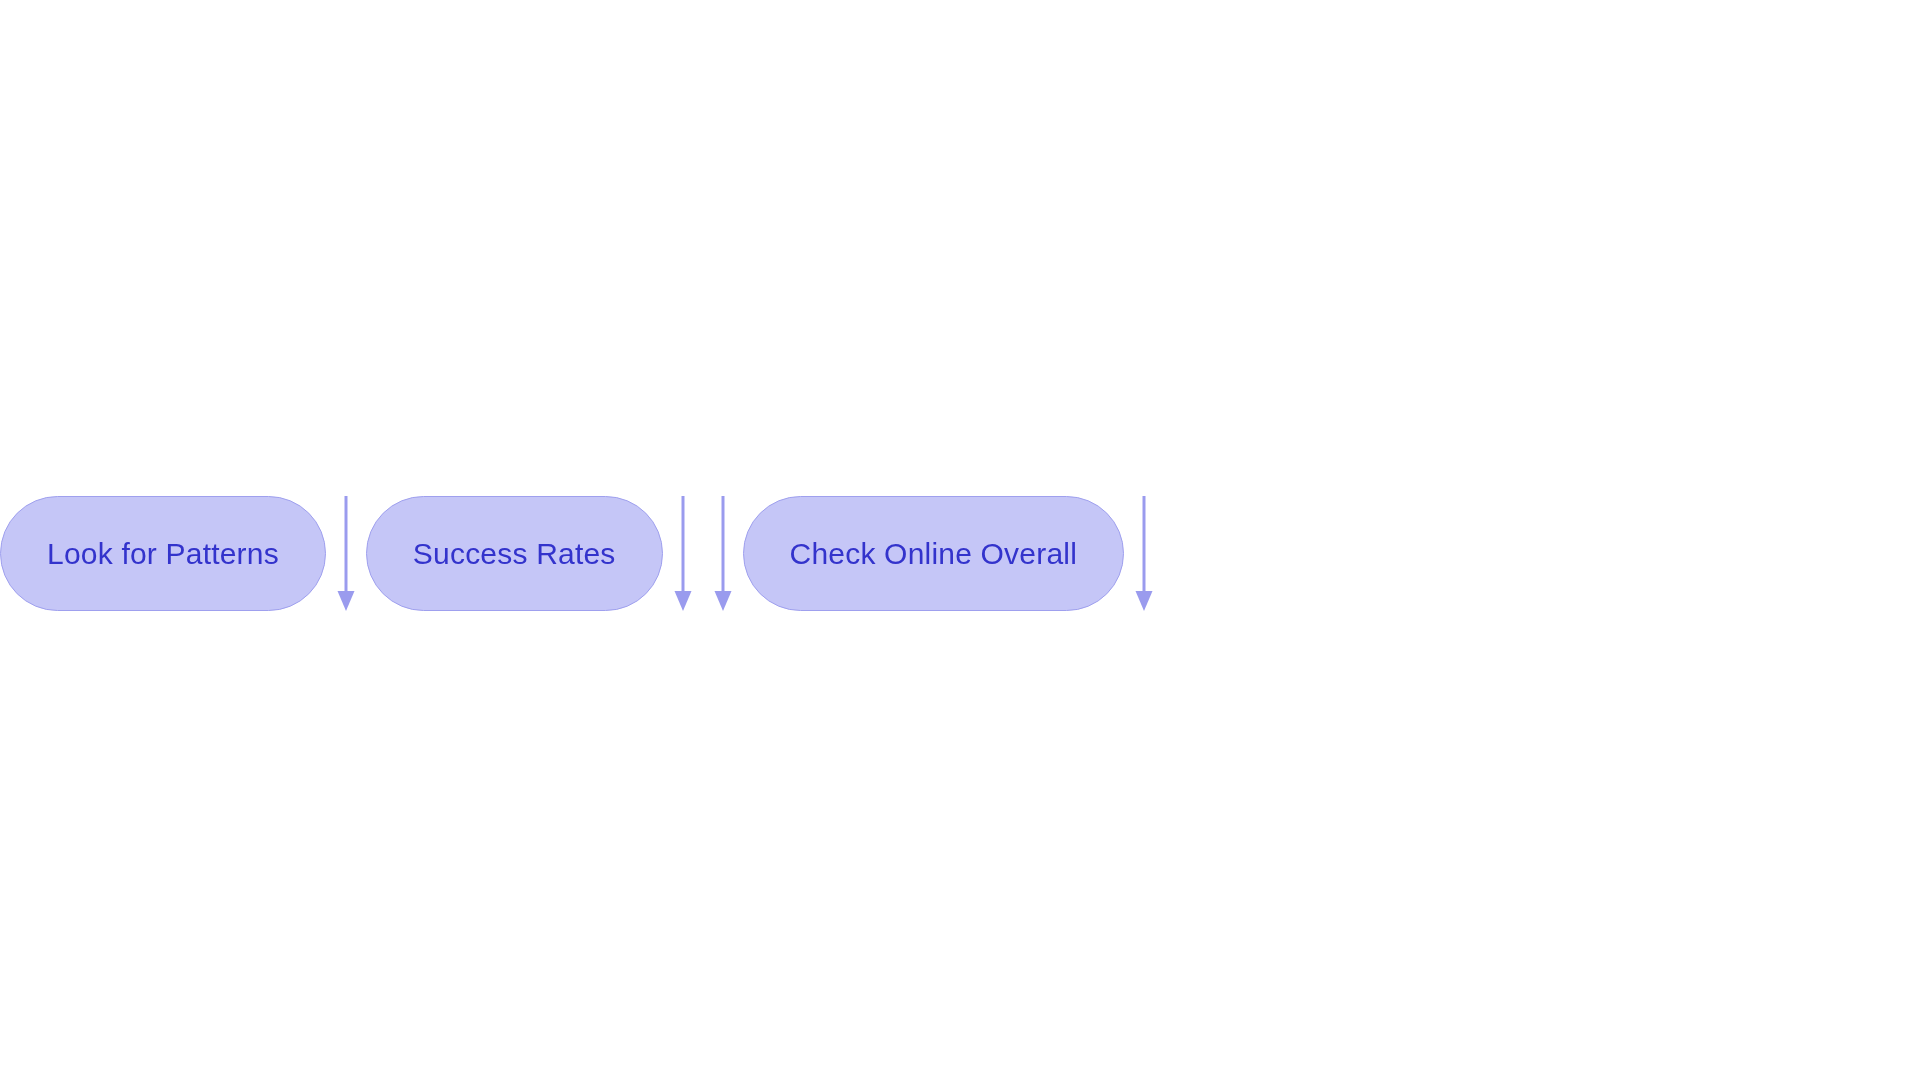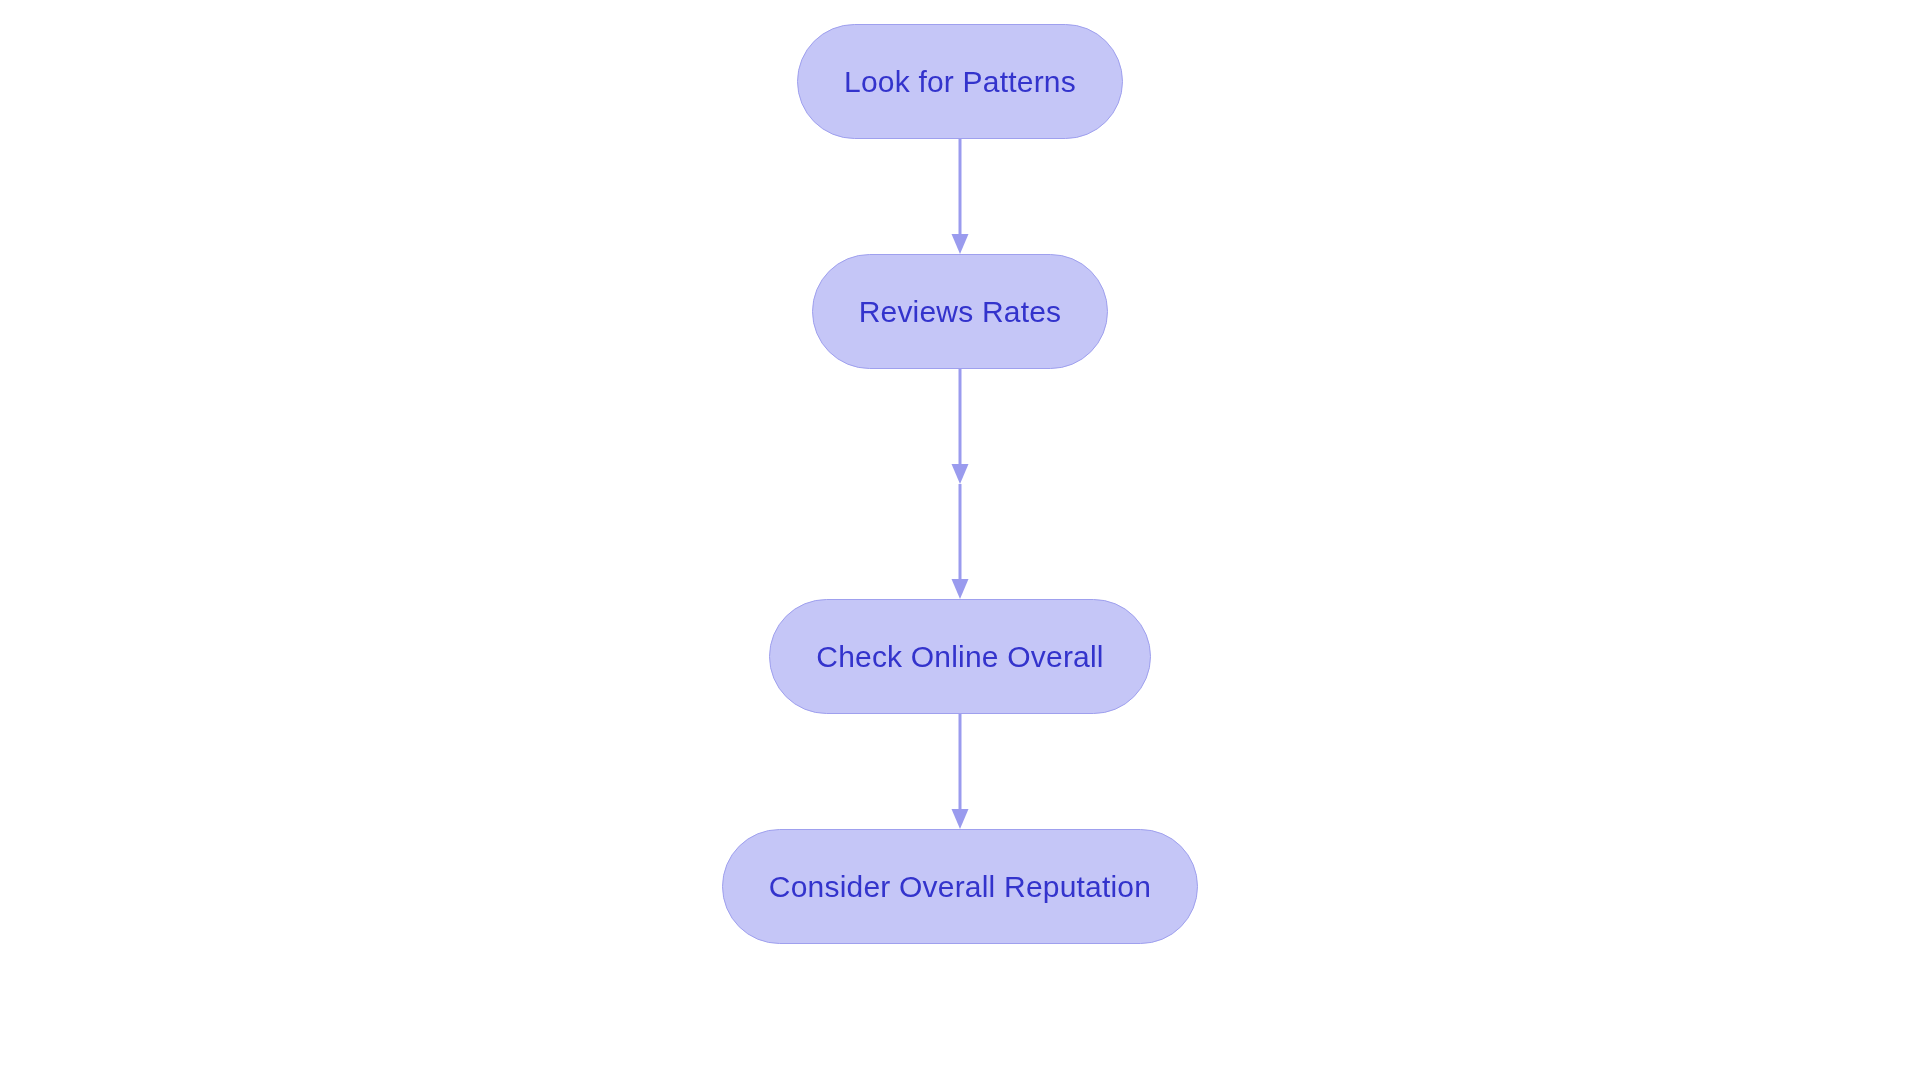--- a/index.html
+++ b/index.html
@@ -22,21 +22,21 @@
     background: #ffffff;
   }
 
   .flow-column {
     position: absolute;
     left: 0;
     top: 0;
     width: 1920px;
     height: 1083px;
     display: flex;
-    flex-direction: column;
+    flex-direction: row;
     align-items: center;
     justify-content: flex-start;
     padding-top: 24px;
     box-sizing: border-box;
   }
 
   .node {
     display: flex;
     align-items: center;
     justify-content: center;
@@ -88,21 +88,21 @@
     </div>
 
     <div class="connector">
       <svg width="20" height="115" viewBox="0 0 20 115" aria-hidden="true">
         <line x1="10" y1="0" x2="10" y2="96" stroke="#9a9bee" stroke-width="3"></line>
         <polygon points="10,115 1.5,95 18.5,95" fill="#9a9bee"></polygon>
       </svg>
     </div>
 
     <div class="node">
-      <span class="node-label">Reviews Rates</span>
+      <span class="node-label">Success Rates</span>
     </div>
 
     <div class="connector">
       <svg width="20" height="115" viewBox="0 0 20 115" aria-hidden="true">
         <line x1="10" y1="0" x2="10" y2="96" stroke="#9a9bee" stroke-width="3"></line>
         <polygon points="10,115 1.5,95 18.5,95" fill="#9a9bee"></polygon>
       </svg>
     </div>
 
 
@@ -117,18 +117,15 @@
       <span class="node-label">Check Online Overall</span>
     </div>
 
     <div class="connector">
       <svg width="20" height="115" viewBox="0 0 20 115" aria-hidden="true">
         <line x1="10" y1="0" x2="10" y2="96" stroke="#9a9bee" stroke-width="3"></line>
         <polygon points="10,115 1.5,95 18.5,95" fill="#9a9bee"></polygon>
       </svg>
     </div>
 
-    <div class="node">
-      <span class="node-label">Consider Overall Reputation</span>
-    </div>
 
   </div>
 </div>
 
 </body></html>

